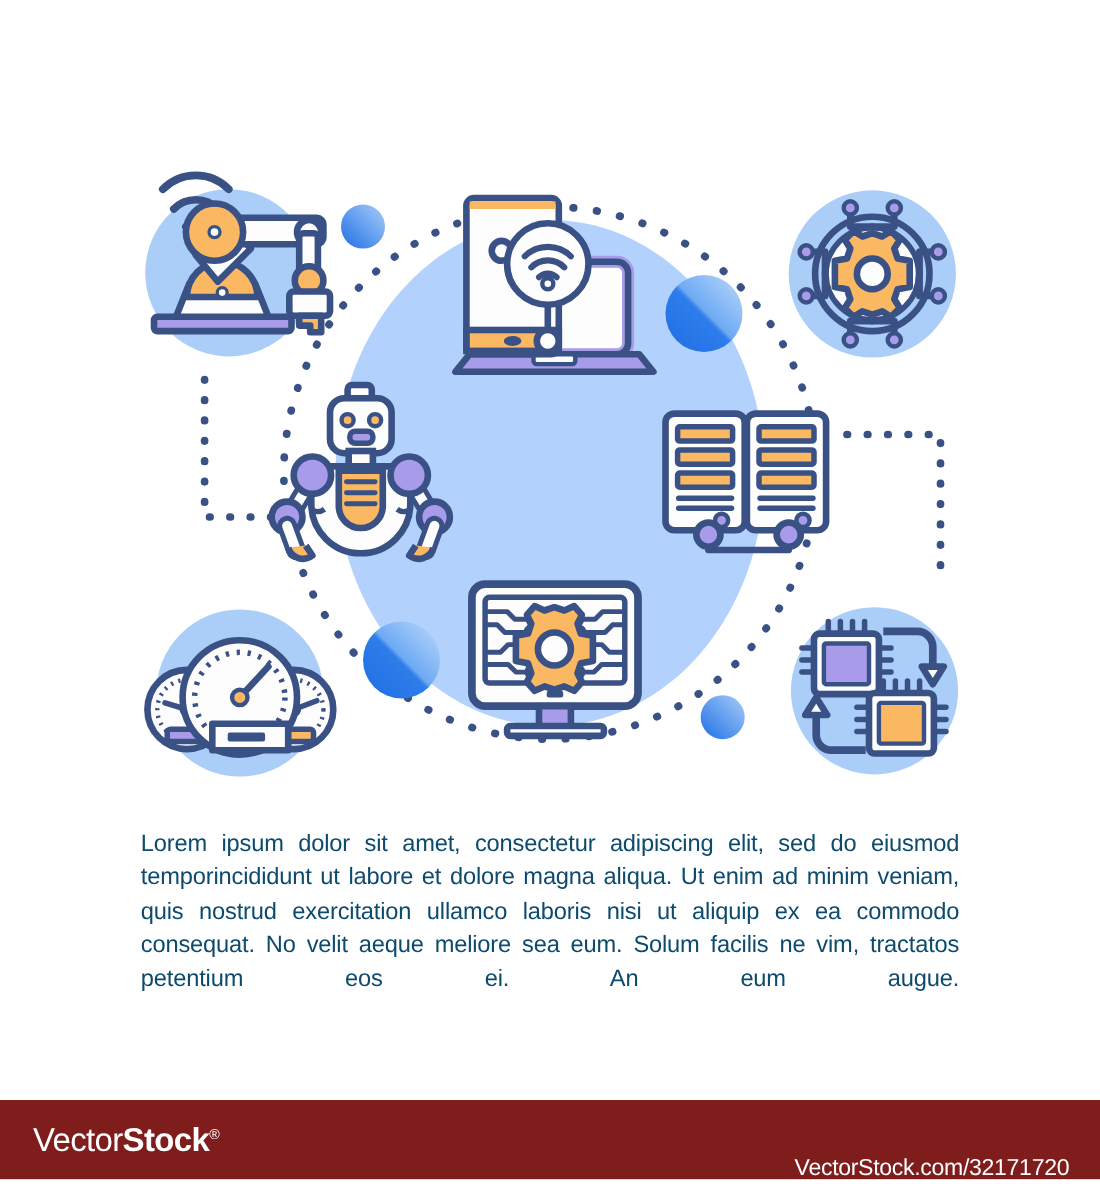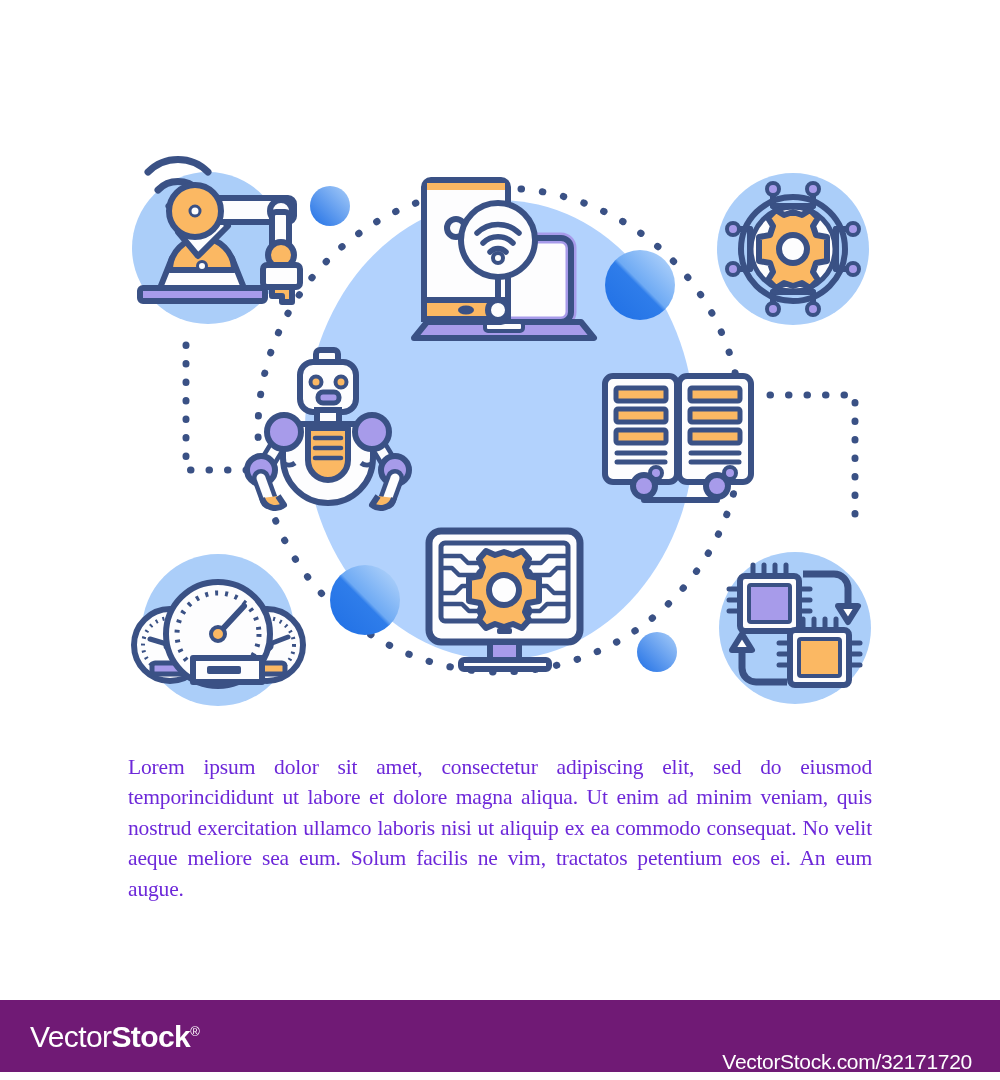--- a/index.html
+++ b/index.html
@@ -25,37 +25,37 @@
     left: 0;
     top: 0;
     width: 1000px;
     height: 720px;
   }
   #bodycopy {
     position: absolute;
     left: 128px;
     top: 730px;
     width: 744px;
-    font-family: Liberation Serif, serif;
+    font-family: Liberation Sans, sans-serif;
     font-size: 21.5px;
     line-height: 30.5px;
-    color: #6d28d9;
+    color: #0c4a6e;
     text-align: justify;
     text-align-last: justify;
     letter-spacing: -0.15px;
     word-spacing: 0.2px;
     hyphens: none;
   }
   #footer {
     position: absolute;
     left: 0;
     top: 1000px;
     width: 1000px;
     height: 72px;
-    background: #701a75;
+    background: #7f1d1d;
   }
   #brand {
     position: absolute;
     left: 30px;
     top: 20px;
     color: #ffffff;
     font-family: "Liberation Sans", sans-serif;
     font-size: 30px;
     letter-spacing: -0.6px;
     white-space: nowrap;

